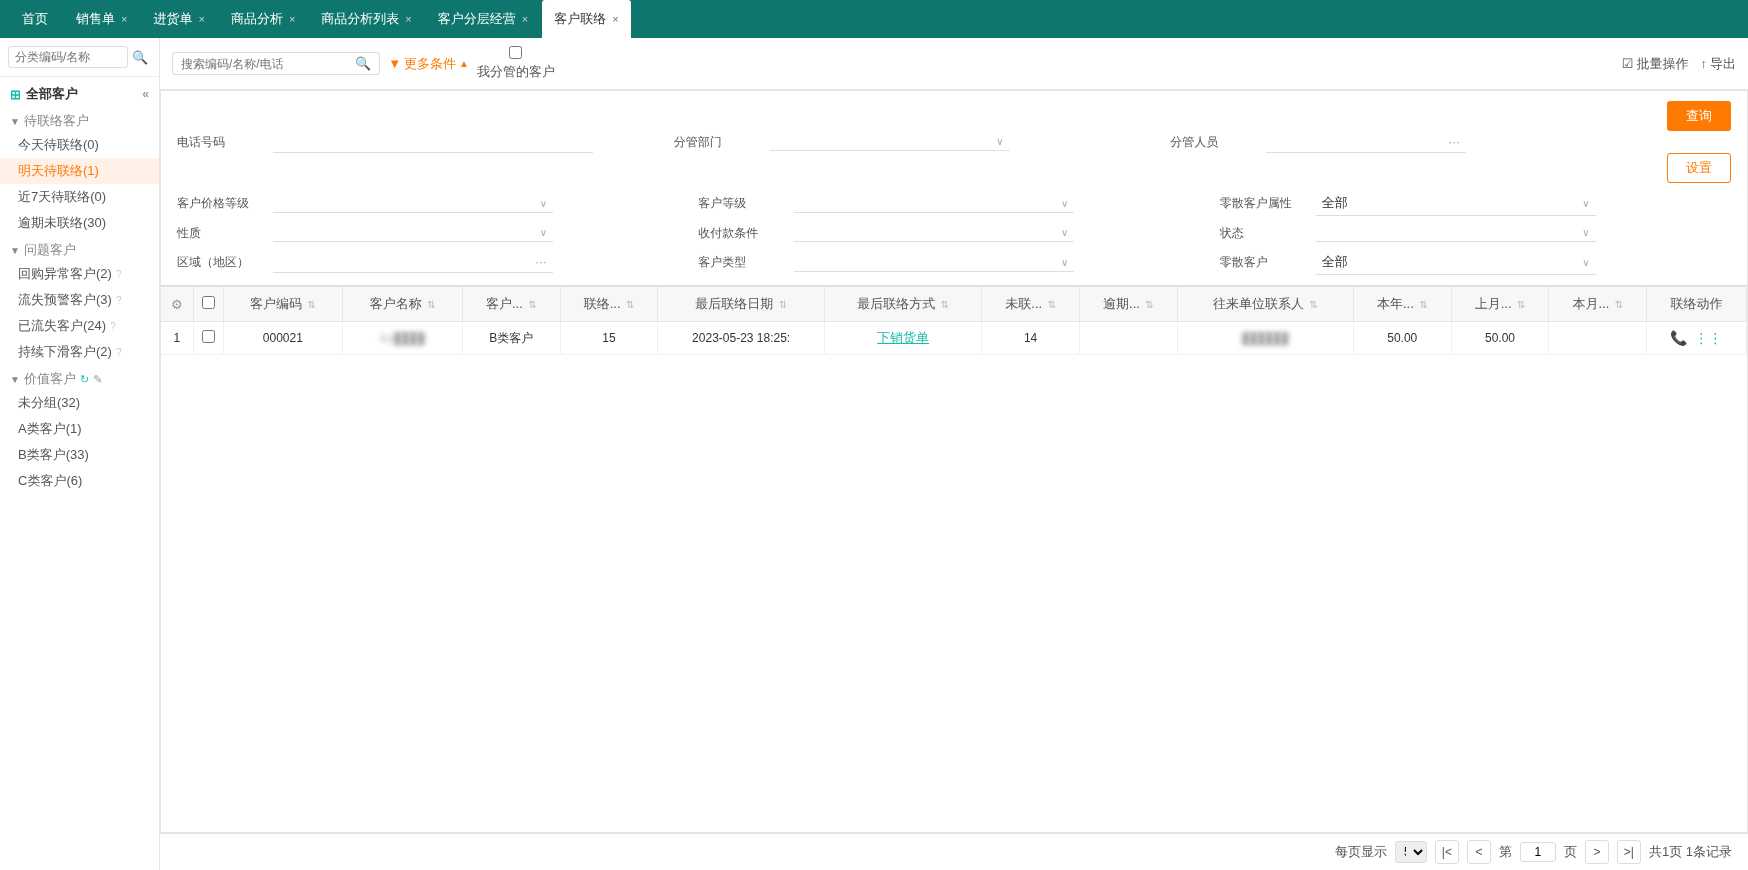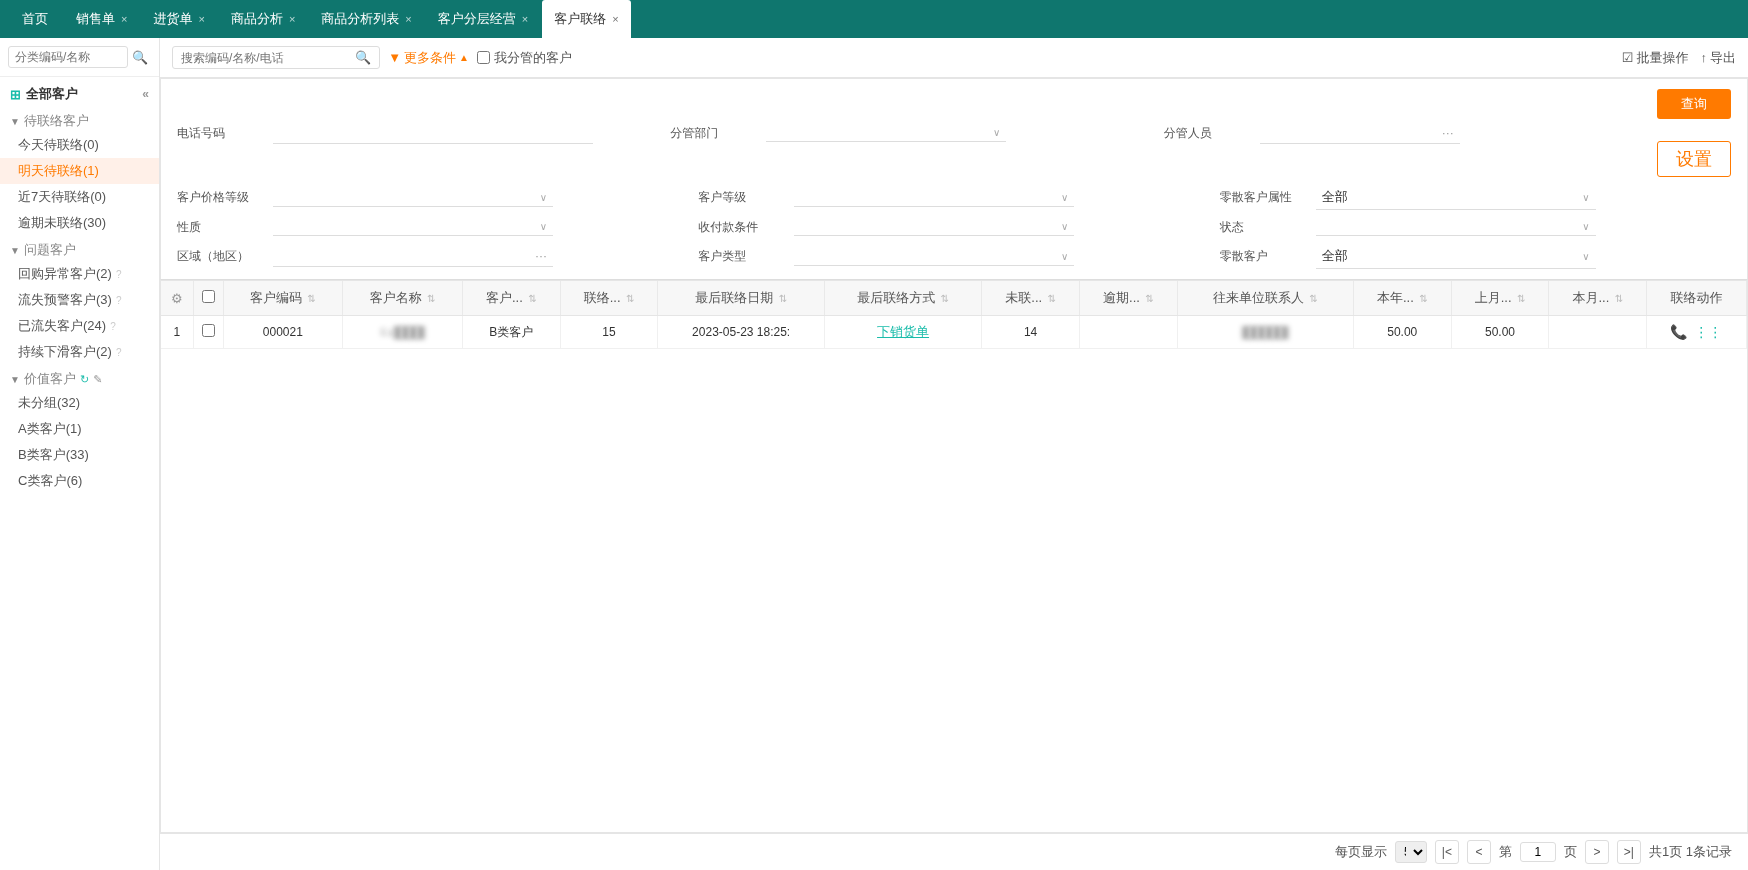--- a/index.html
+++ b/index.html
@@ -31,36 +31,36 @@
 
     
     .content { flex: 1; display: flex; flex-direction: column; overflow: hidden; background: #f5f5f5; }
 
     
     .toolbar { background: #fff; padding: 8px 12px; display: flex; align-items: center; gap: 8px; border-bottom: 1px solid #e5e5e5; }
     .toolbar-search { display: flex; align-items: center; border: 1px solid #ddd; border-radius: 3px; padding: 3px 8px; gap: 4px; background: #fff; }
     .toolbar-search input { border: none; outline: none; width: 170px; font-size: 12px; color: #999; }
     .filter-btn { display: flex; align-items: center; gap: 3px; color: #ff7a00; border: none; background: none; cursor: pointer; font-size: 12px; }
     .filter-btn .arrow { font-size: 10px; }
-    .my-customers { display: flex; align-items: center; gap: 4px; color: #555; font-size: 12px; cursor: pointer; }
+    .my-customers { display: flex; align-items: center; gap: 4px; color: #555; font-size: 12px; cursor: pointer; flex-direction: column; }
     .my-customers input[type=checkbox] { width: 13px; height: 13px; }
     .toolbar-right { margin-left: auto; display: flex; align-items: center; gap: 12px; }
     .batch-btn, .export-btn { display: flex; align-items: center; gap: 3px; color: #555; font-size: 12px; cursor: pointer; border: none; background: none; }
 
     
     .filter-panel { background: #fff; border: 1px solid #e5e5e5; margin: 0; padding: 10px 16px; border-bottom: 1px solid #ddd; }
     .filter-row { display: flex; align-items: center; margin-bottom: 8px; gap: 10px; }
     .filter-row:last-child { margin-bottom: 0; }
     .filter-label { color: #555; font-size: 12px; width: 90px; flex-shrink: 0; }
     .filter-input { border: none; border-bottom: 1px solid #ddd; padding: 3px 6px; font-size: 12px; width: 340px; outline: none; color: #333; }
     .filter-select { border: none; border-bottom: 1px solid #ddd; padding: 3px 6px; font-size: 12px; width: 250px; outline: none; color: #333; display: flex; align-items: center; justify-content: space-between; cursor: pointer; }
     .filter-col { display: flex; align-items: center; gap: 6px; flex: 1; }
     .caret { color: #aaa; font-size: 10px; }
     .query-btn { background: #ff7a00; color: #fff; border: none; border-radius: 3px; padding: 6px 18px; cursor: pointer; font-size: 13px; white-space: nowrap; }
-    .setting-btn { background: #fff; color: #ff7a00; border: 1px solid #ff7a00; border-radius: 3px; padding: 5px 18px; cursor: pointer; font-size: 18px; white-space: nowrap; }
+    .setting-btn { background: #fff; color: #ff7a00; border: 1px solid #ff7a00; border-radius: 3px; padding: 5px 18px; cursor: pointer; font-size: 13px; white-space: nowrap; }
     .filter-actions { display: flex; flex-direction: column; gap: 22px; margin-left: auto; }
     .ellipsis { color: #999; font-size: 12px; cursor: pointer; }
 
     
     .table-area { flex: 1; overflow: auto; background: #fff; margin: 0; border: 1px solid #e5e5e5; }
     table { width: 100%; border-collapse: collapse; }
     thead th { background: #f7f7f7; border-bottom: 1px solid #e5e5e5; border-right: 1px solid #e9e9e9; padding: 8px 8px; font-size: 12px; color: #555; font-weight: normal; white-space: nowrap; text-align: center; position: sticky; top: 0; z-index: 1; }
     thead th .sort { color: #bbb; margin-left: 2px; font-size: 10px; }
     tbody td { border-bottom: 1px solid #f0f0f0; border-right: 1px solid #f0f0f0; padding: 7px 8px; font-size: 12px; color: #333; text-align: center; }
     .link-text { color: #1abcaa; cursor: pointer; text-decoration: underline; }

